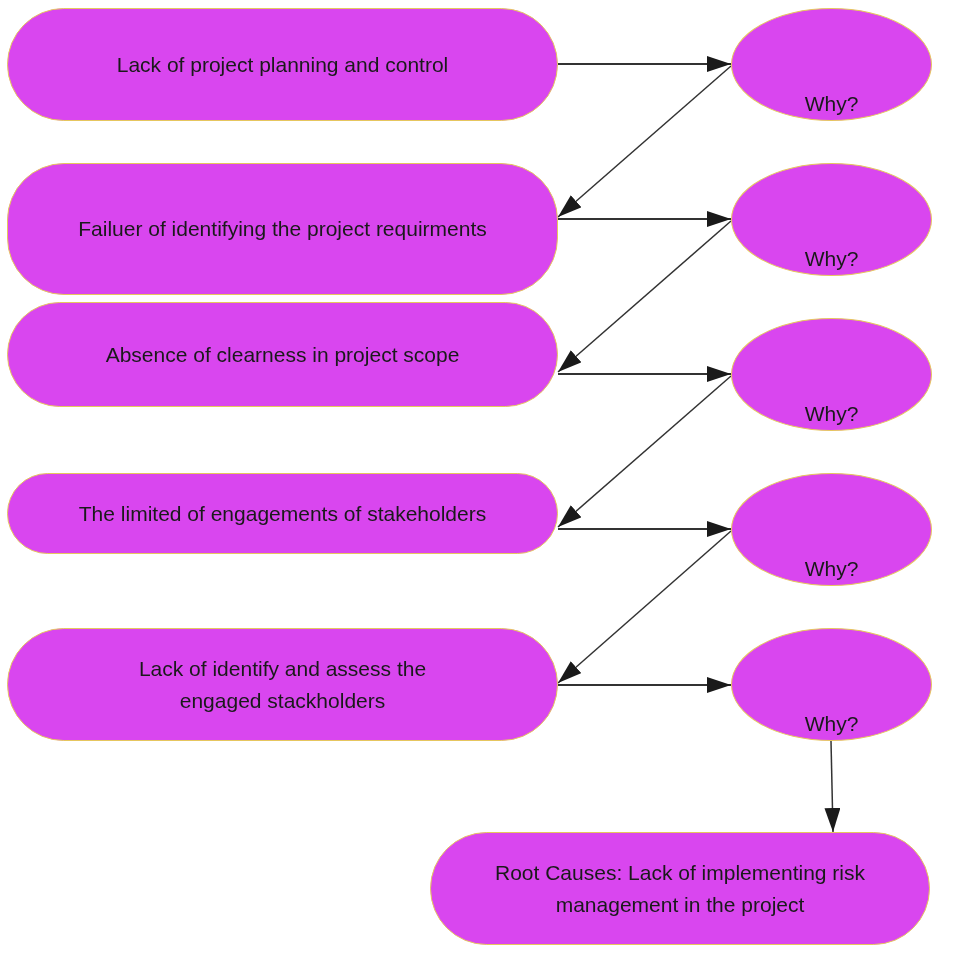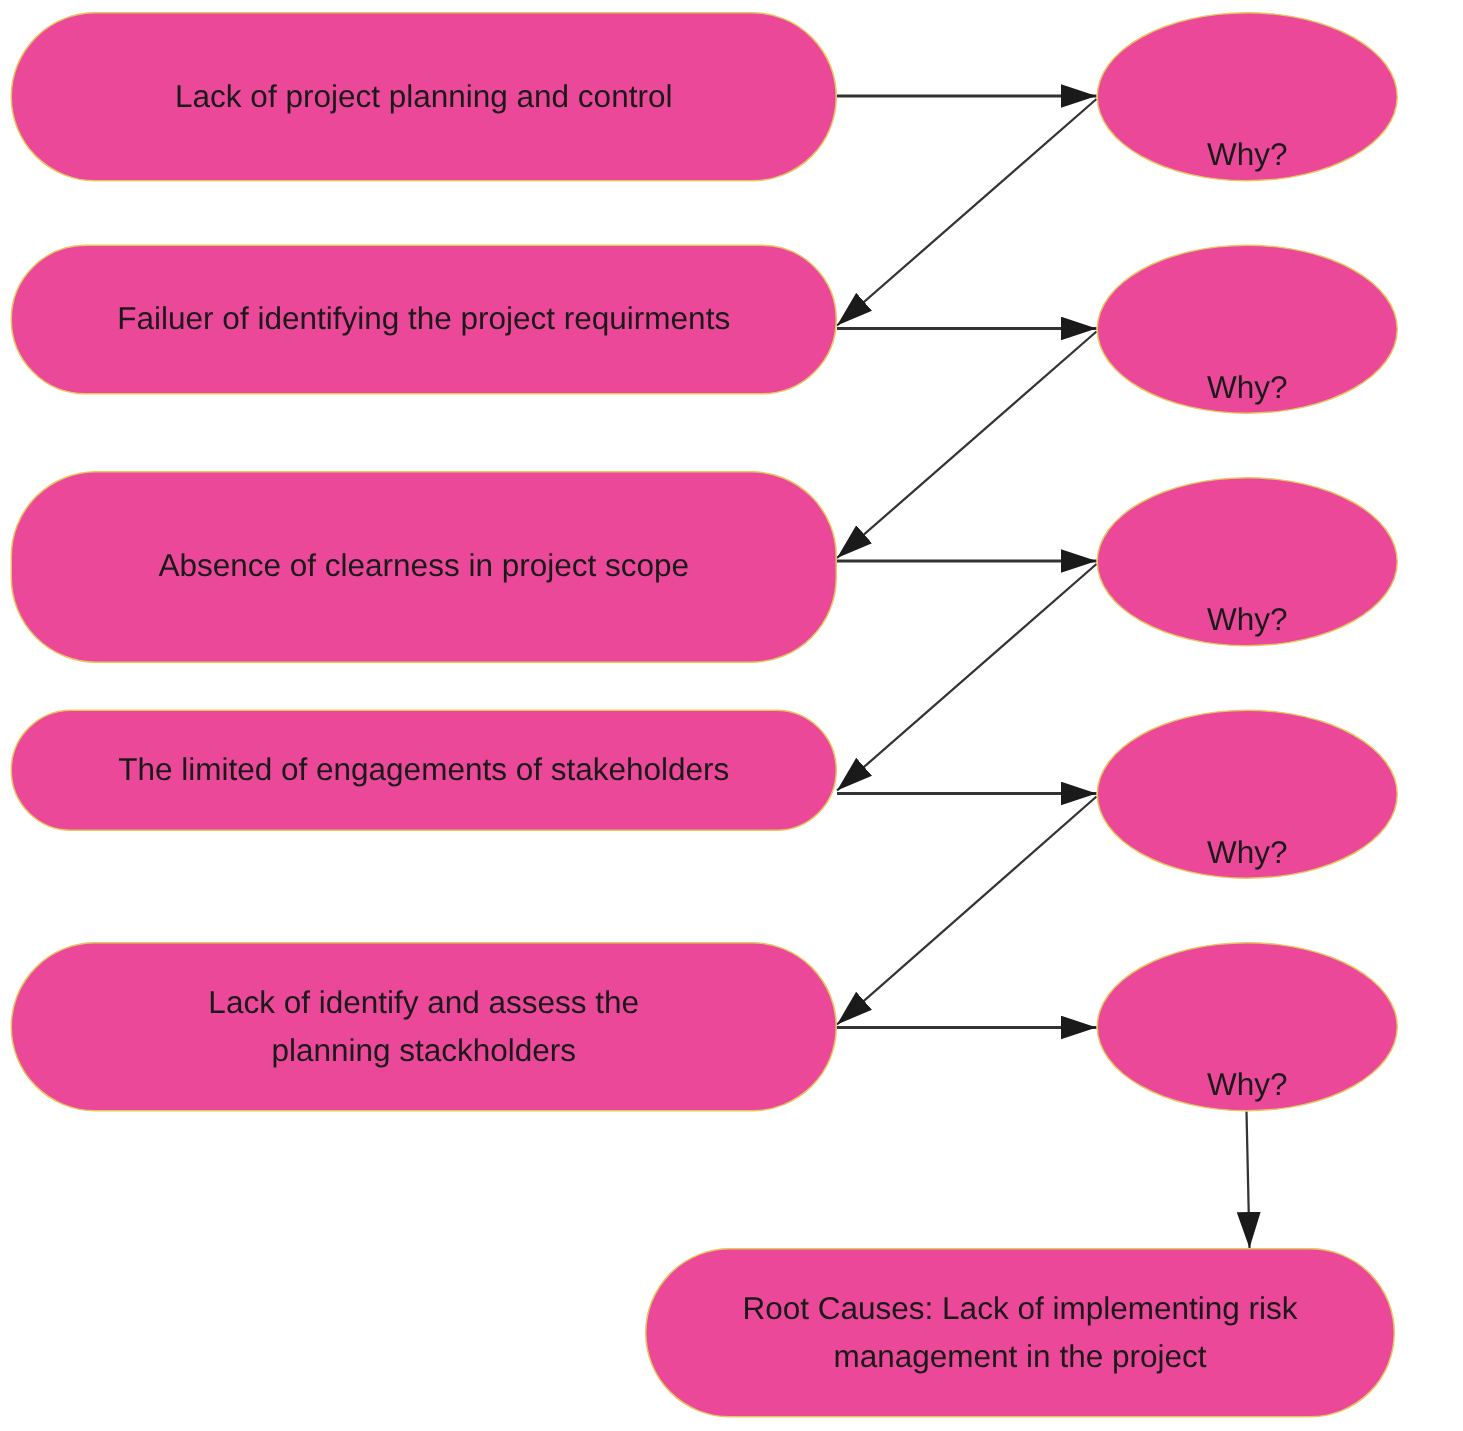--- a/index.html
+++ b/index.html
@@ -1,20 +1,20 @@
 <!DOCTYPE html>
 <html><head>
 <meta charset="utf-8">
 <style>
   html, body { margin: 0; padding: 0; background: #ffffff; }
   body { width: 975px; height: 954px; position: relative; overflow: hidden;
          font-family: "Liberation Sans", "DejaVu Sans", sans-serif; }
   .node {
     position: absolute; box-sizing: border-box;
-    background: #ec4899; border: 1.5px solid #e6c65e;
+    background: #d946ef; border: 1.5px solid #e6c65e;
     display: flex; align-items: center; justify-content: center;
     text-align: center; color: #1a1a1a; font-size: 21px; line-height: 32px;
   }
   .box { border-radius: 57px; padding: 0 24px; }
   .ellipse { border-radius: 50%; align-items: flex-end; }
   svg.arrows { position: absolute; left: 0; top: 0; pointer-events: none; }
 </style>
 </head>
 <body>
 
@@ -41,31 +41,31 @@
     <line x1="731" y1="221" x2="558" y2="372" marker-end="url(#ahb)"></line>
     <line x1="731" y1="376" x2="558" y2="527" marker-end="url(#ahb)"></line>
     <line x1="731" y1="531" x2="558" y2="683" marker-end="url(#ahb)"></line>
     <line x1="831" y1="741" x2="833" y2="832" marker-end="url(#ahb)"></line>
   </g>
 </svg>
 
 <div class="node box" style="left:7px; top:8px; width:551px; height:113px;">
   <span>Lack of project planning and control</span>
 </div>
-<div class="node box" style="left:7px; top:163px; width:551px; height:100px;">
+<div class="node box" style="left:7px; top:163px; width:551px; height:132px;">
   <span>Failuer of identifying the project requirments</span>
 </div>
-<div class="node box" style="left:7px; top:314px; width:551px; height:128px;">
+<div class="node box" style="left:7px; top:302px; width:551px; height:105px;">
   <span>Absence of clearness in project scope</span>
 </div>
 <div class="node box" style="left:7px; top:473px; width:551px; height:81px;">
   <span>The limited of engagements of stakeholders</span>
 </div>
 <div class="node box" style="left:7px; top:628px; width:551px; height:113px; padding:0 90px;">
-  <span>Lack of identify and assess the planning stackholders</span>
+  <span>Lack of identify and assess the engaged stackholders</span>
 </div>
 
 <div class="node ellipse" style="left:731px; top:8px; width:201px; height:113px;">
   <span>Why?</span>
 </div>
 <div class="node ellipse" style="left:731px; top:163px; width:201px; height:113px;">
   <span>Why?</span>
 </div>
 <div class="node ellipse" style="left:731px; top:318px; width:201px; height:113px;">
   <span>Why?</span>

